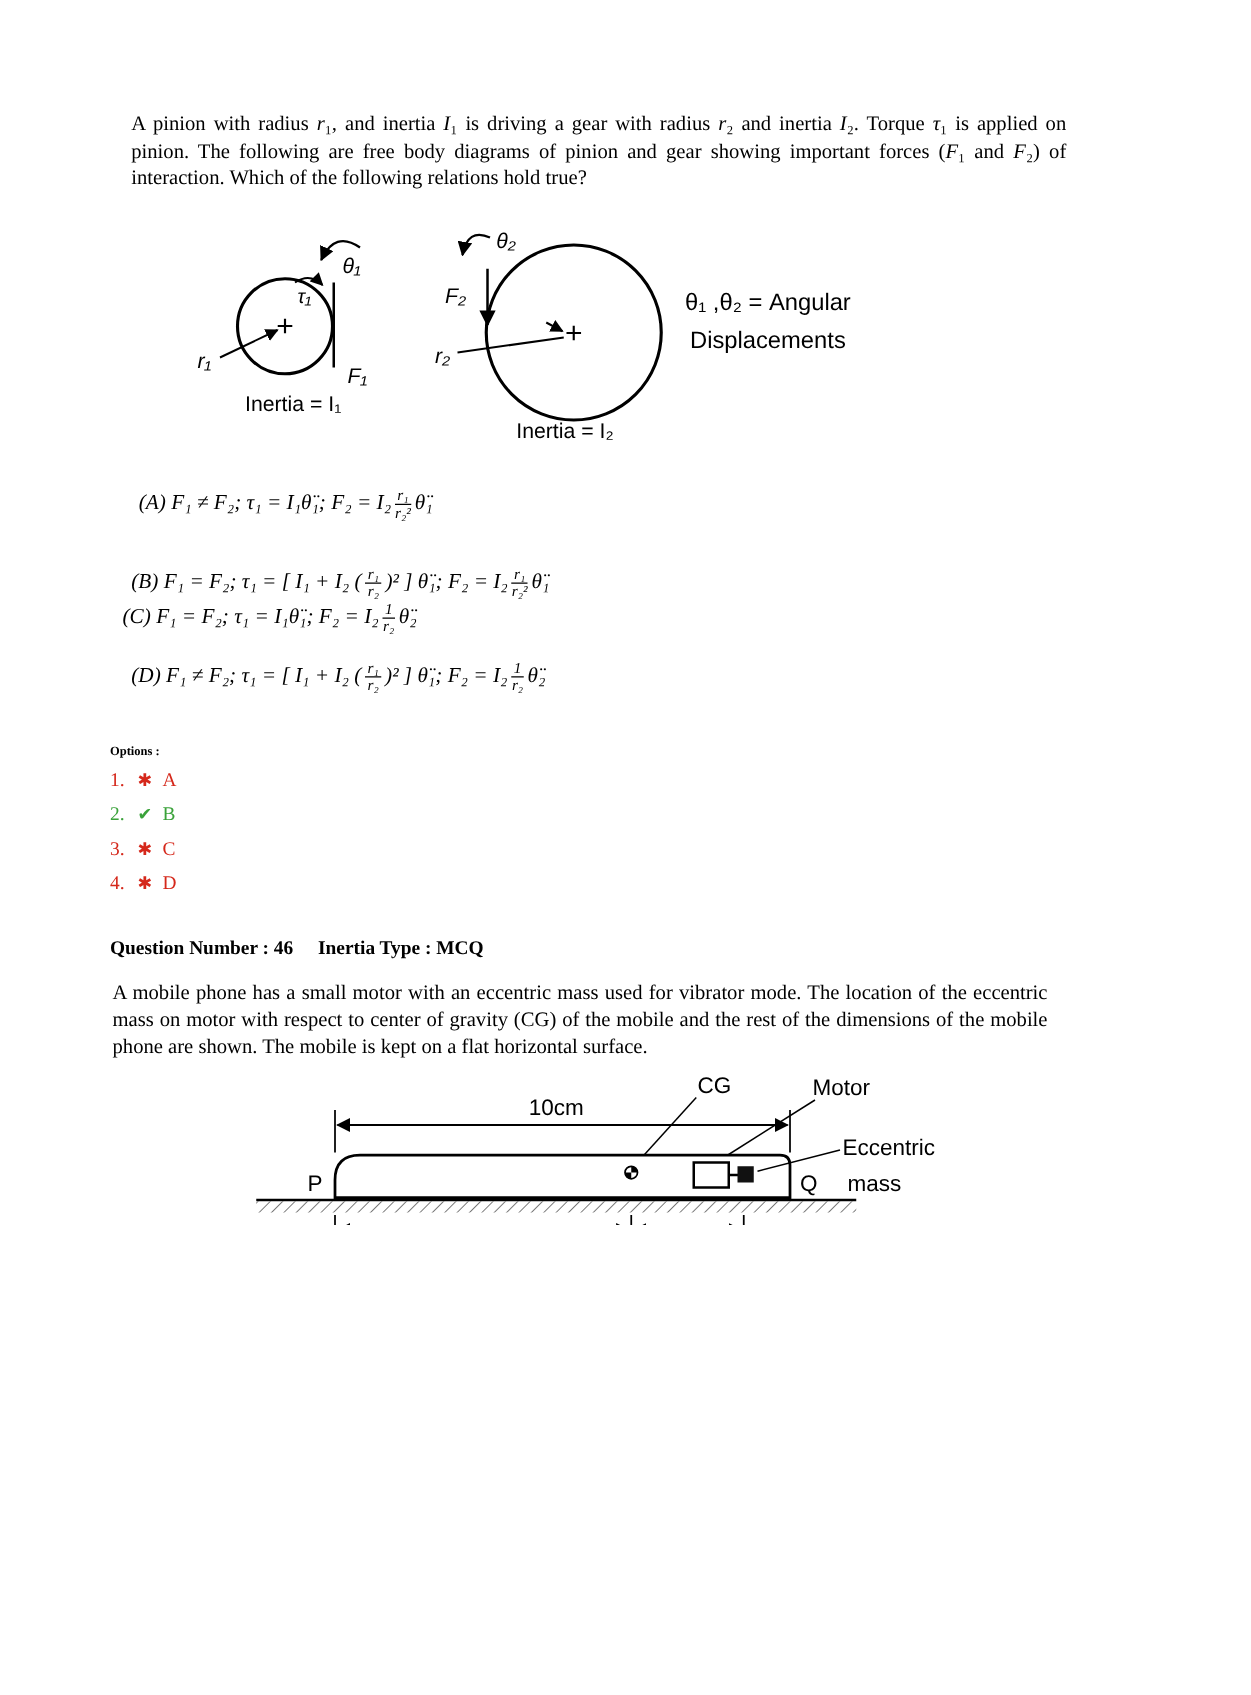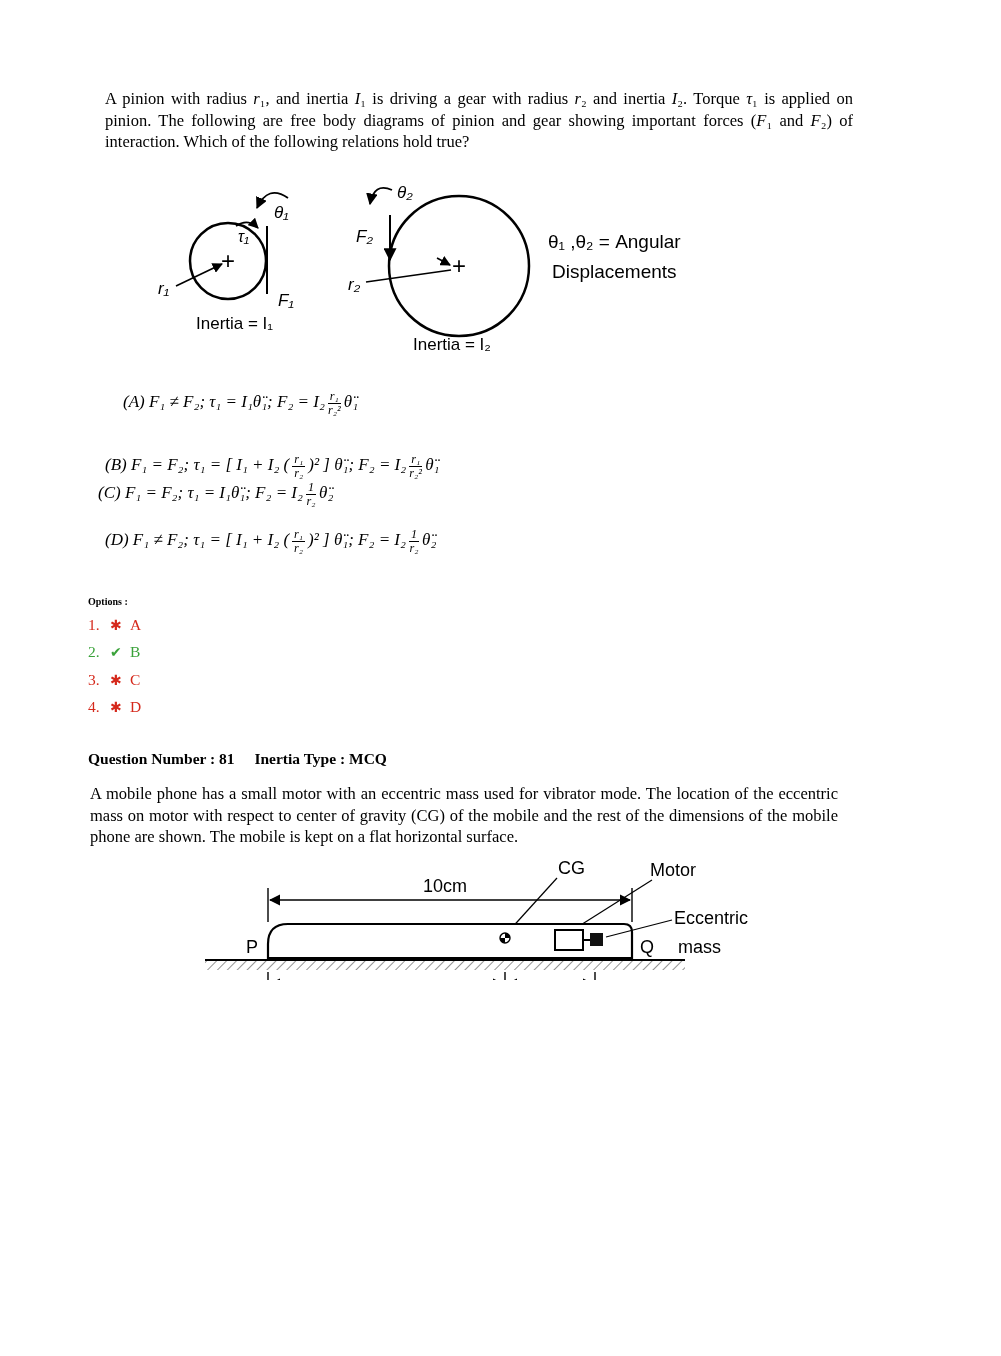--- a/index.html
+++ b/index.html
@@ -69,21 +69,21 @@
     <text x="319" y="92" text-anchor="middle" font-size="24">+</text>
     <line x1="297" y1="76" x2="310" y2="83" stroke="#000" stroke-width="1.6" marker-end="url(#ah)"></line>
     <line x1="226" y1="100" x2="311" y2="88" stroke="#000" stroke-width="1.6"></line>
     <text class="svg-math" x="208" y="108" font-size="17">r₂</text>
     <text x="273" y="168" font-size="17">Inertia = I₂</text>
 
     <text x="408" y="66" font-size="19">θ₁ ,θ₂ = Angular</text>
     <text x="412" y="96" font-size="19">Displacements</text>
   </svg>
 
-  <div class="formula abs" style="left:123px; top:390px;">(A) F₁ ≠ F₂;  τ₁ = I₁θ̈₁; F₂ = I₂<span class="frac">
+  <div class="formula abs" style="left:111px; top:390px;">(A) F₁ ≠ F₂;  τ₁ = I₁θ̈₁; F₂ = I₂<span class="frac">
         <span>r₁</span>
         <span>r₂²</span>
       </span>θ̈₁</div>
   <div class="formula abs" style="left:105px; top:453px;">(B) F₁ = F₂;  τ₁ = [ I₁ + I₂ (<span class="frac">
         <span>r₁</span>
         <span>r₂</span>
       </span>)² ] θ̈₁; F₂ = I₂<span class="frac">
         <span>r₁</span>
         <span>r₂²</span>
       </span>θ̈₁</div>
@@ -117,21 +117,21 @@
       <span class="c-wrong">C</span>
     </div>
     <div class="opt-row">
       <span class="opt-num c-wrong">4.</span>
       <span class="mark c-wrong">✱</span>
       <span class="c-wrong">D</span>
     </div>
   </div>
 
   <div class="qheader abs" style="left:88px; top:750px;">
-    <span>Question Number : 81</span>
+    <span>Question Number : 46</span>
     <span class="type-gap">Inertia Type : MCQ</span>
   </div>
 
   <p class="qtext abs" style="left:90px; top:783px; width:748px;">A mobile phone has a small motor with an eccentric mass used for vibrator mode. The location of the eccentric mass on motor with respect to center of gravity (CG) of the mobile and the rest of the dimensions of the mobile phone are shown. The mobile is kept on a flat horizontal surface.</p>
 
   <svg class="abs" style="left:200px; top:858px;" width="560" height="165" viewBox="0 0 560 165">
     <defs>
       <marker id="ah2" viewBox="0 0 10 10" refX="9" refY="5" markerWidth="7" markerHeight="7" orient="auto-start-reverse">
         <path d="M0,0 L10,5 L0,10 z" fill="#000"></path>
       </marker>

